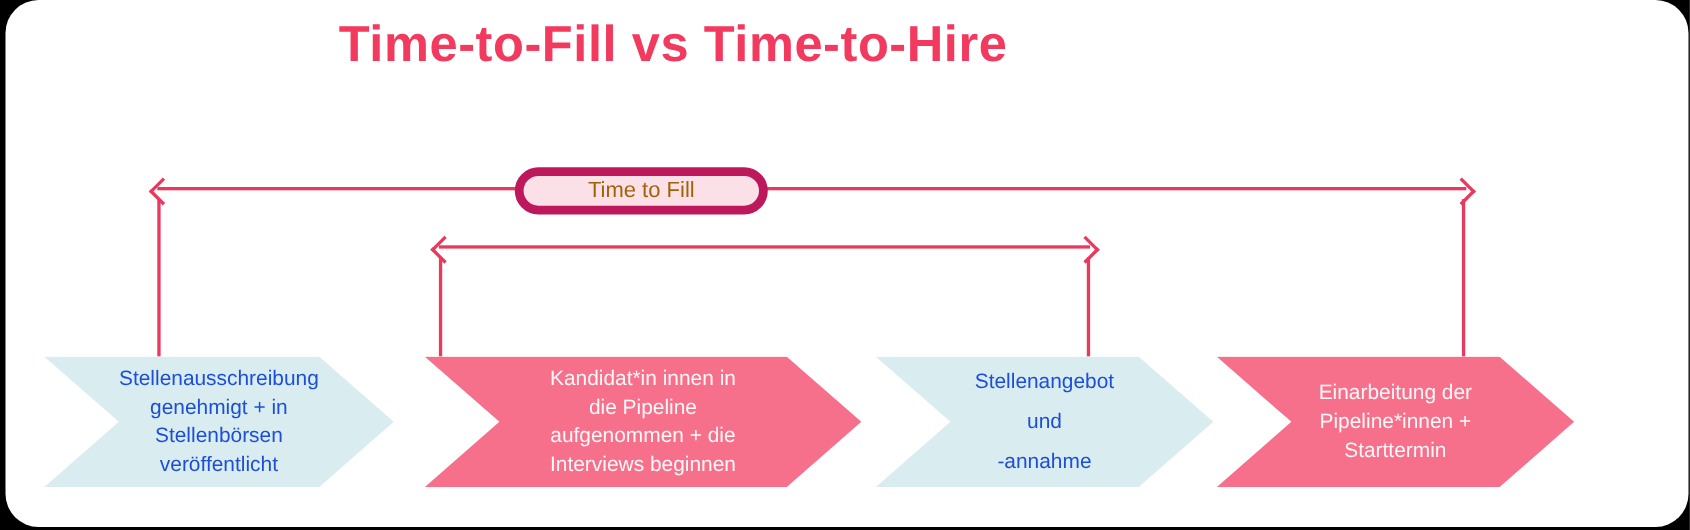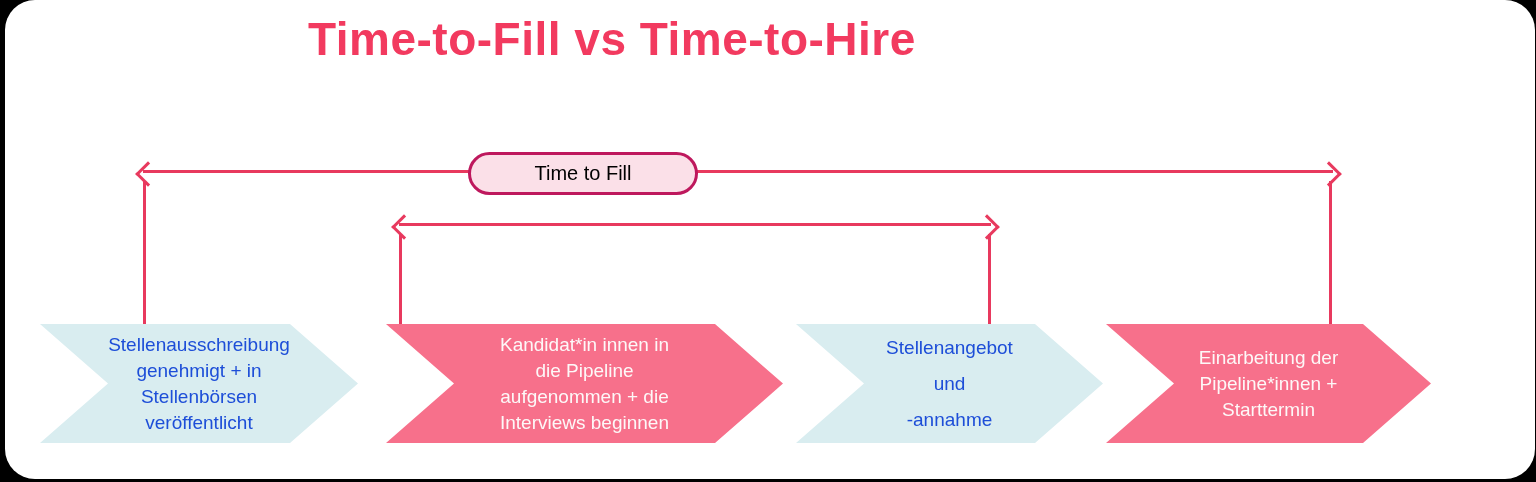--- a/index.html
+++ b/index.html
@@ -50,26 +50,26 @@
   }
   .arrowhead.right {
     border-top: 3px solid #e8395e;
     border-right: 3px solid #e8395e;
     transform: rotate(45deg);
   }
   .pill {
     position: absolute;
     z-index: 2;
     background: #fbe0e8;
-    border: 3px solid #be185d;
+    border: 8px solid #be185d;
     border-radius: 26px;
     display: flex;
     align-items: center;
     justify-content: center;
-    color: #000000;
+    color: #a16207;
     font-size: 20px;
     font-weight: 500;
     box-sizing: border-box;
   }
   .chevron {
     position: absolute;
     top: 324px;
     height: 119px;
     clip-path: polygon(0 0, calc(100% - 68px) 0, 100% 50%, calc(100% - 68px) 100%, 0 100%, 68px 50%);
     display: flex;

